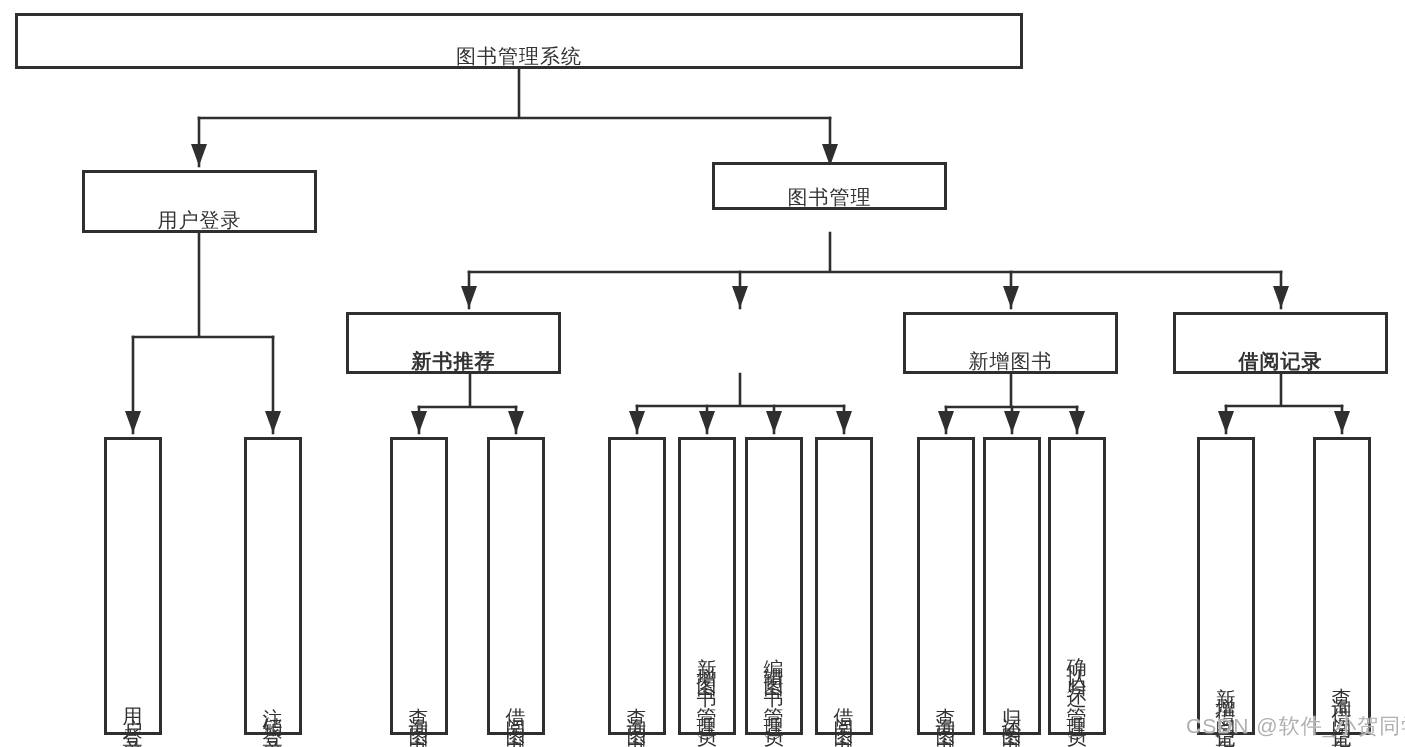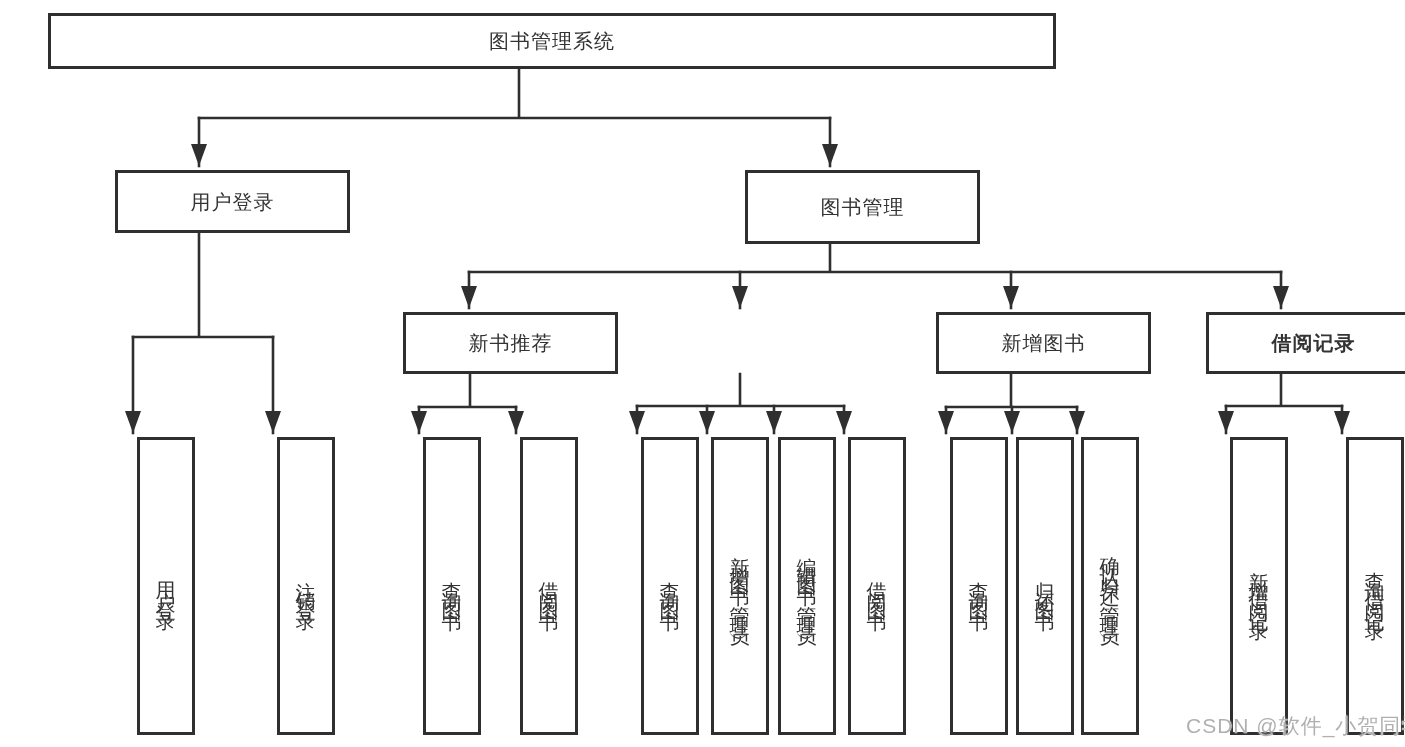--- a/index.html
+++ b/index.html
@@ -32,43 +32,42 @@
     fill: none;
     stroke-linecap: square;
   }
   .arrowfill { fill: var(--line); }
   .node {
     position: absolute;
     box-sizing: border-box;
     background: var(--box_bg);
     border: 3px solid var(--line);
     display: flex;
-    align-items: center;
+    align-items: flex-end;
     justify-content: center;
     color: var(--text);
     font-size: 20px;
     line-height: 1;
     letter-spacing: 1px;
-    margin-left: 33px;
   }
   .node .vlabel {
     writing-mode: vertical-rl;
     text-orientation: mixed;
     letter-spacing: 10px;
     line-height: 1;
     white-space: nowrap;
   }
   
   .n-root { left: 15px; top: 13px; width: 1008px; height: 56px; }
   
   .n-user { left: 82px;  top: 170px; width: 235px; height: 63px; }
-  .n-book { left: 712px; top: 170px; width: 235px; height: 74px; }
+  .n-book { left: 712px; top: 162px; width: 235px; height: 48px; }
   
   .lvl3 { top: 312px; width: 215px; height: 62px; }
-  .n-m0 { left: 370px; }
+  .n-m0 { left: 346px; font-weight: bold; }
   .n-m1 { left: 633px; }
   .n-m2 { left: 903px; }
   .n-m3 { left: 1173px; font-weight: bold; }
   
   .leaf { top: 437px; width: 58px; height: 298px; font-size: 20px; }
   .n-u0 { left: 104px; }
   .n-u1 { left: 244px; }
   .n-m0c0 { left: 390px; }
   .n-m0c1 { left: 487px; }
   .n-m1c0 { left: 608px; }

